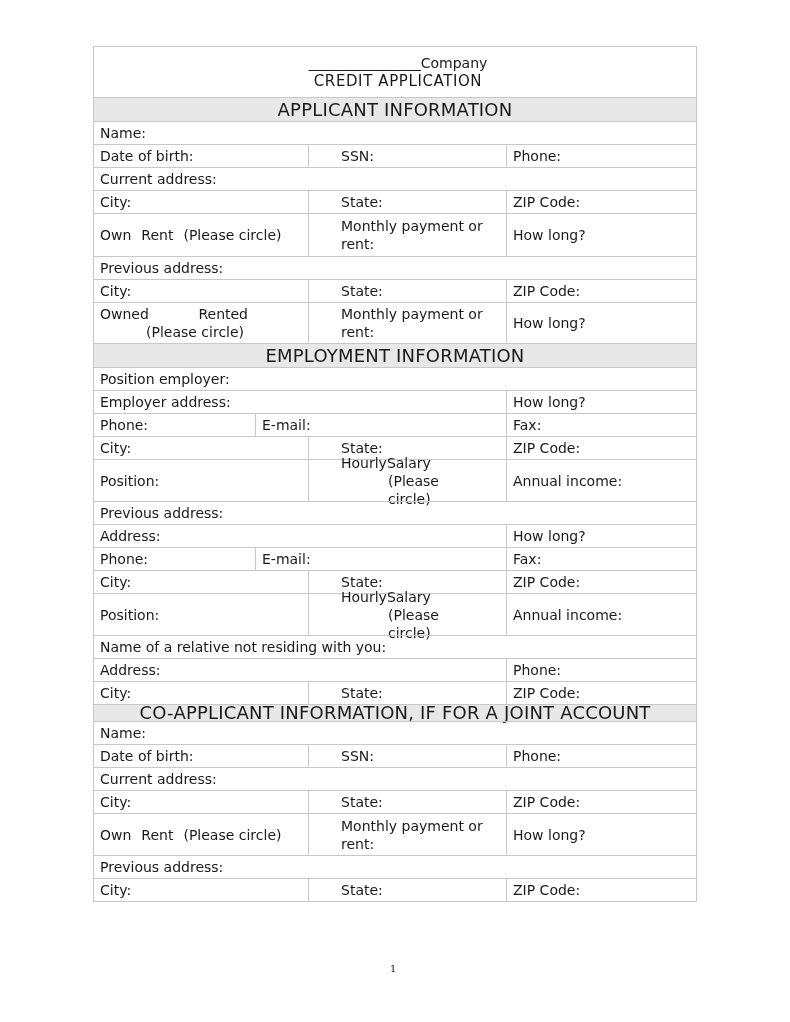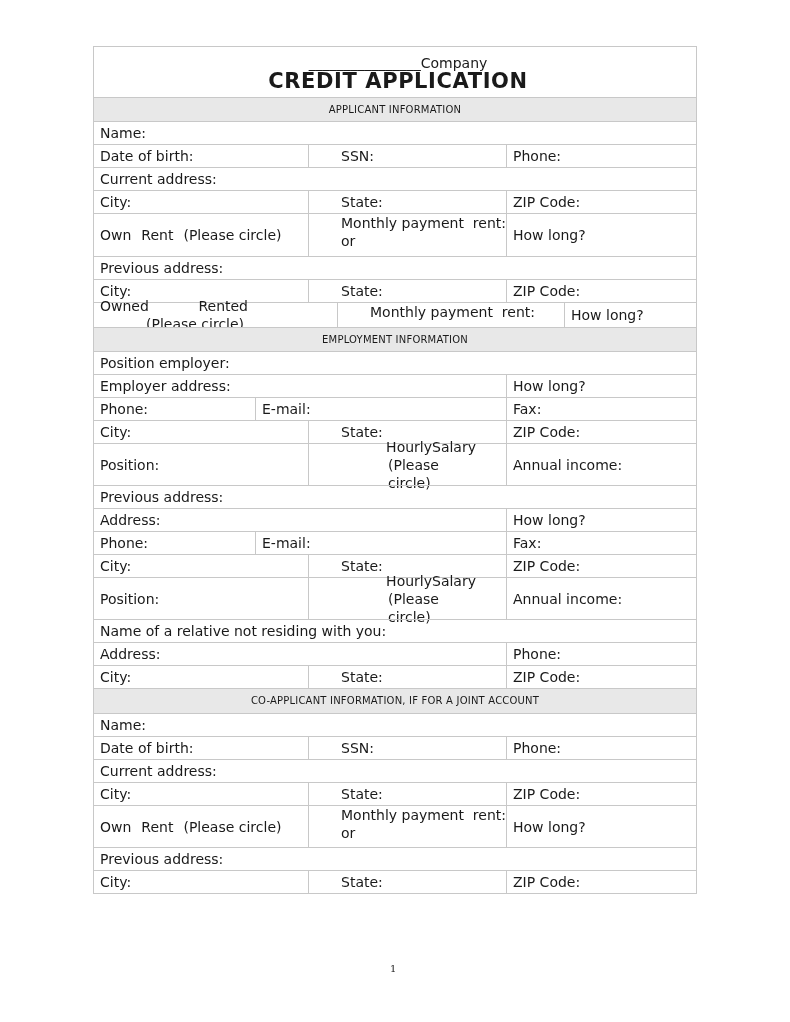--- a/index.html
+++ b/index.html
@@ -6,30 +6,30 @@
   body { width:790px; height:1022px; position:relative; font-family:"DejaVu Sans", sans-serif; color:#1a1a1a; overflow:hidden; }
   #form { position:absolute; left:93px; top:46px; width:604px; border:1px solid #c8c8c8; box-sizing:border-box; }
   .row { position:relative; border-top:1px solid #c8c8c8; box-sizing:border-box; display:flex; }
   .row:first-child { border-top:none; }
   .cell { box-sizing:border-box; padding:0 0 0 6px; font-size:14px; display:flex; align-items:center; border-left:1px solid #c8c8c8; line-height:18px; }
   .cell:first-child { border-left:none; }
   .full { width:100%; }
   .c1 { width:214px; } .c2 { width:198px;padding-left:32px; } .c3 { flex:1; }
   .c12 { width:412px; }
   .cp { width:161px; } .ce { width:251px; }
-  .h23 { height:23px; } .h42 { height:42px; } .h43 { height:43px; } .h41 { height:25px;gap:29px; }
-  .section { background:#e8e8e8; justify-content:center; padding:0; height:23px; font-size:10px; letter-spacing:0.2px; }
+  .h23 { height:23px; } .h42 { height:42px; } .h43 { height:43px; } .h41 { height:41px; }
+  .section { background:#e8e8e8; justify-content:center; padding:0; height:23px; font-size:18px; letter-spacing:0.2px; }
   .title-block { height:50px; display:flex; flex-direction:column; align-items:center; justify-content:center; }
   .company { font-size:14px; line-height:17px; }
-  .app-title { font-size:21px; font-weight:bold; letter-spacing:0.6px; line-height:18px; }
-  .two-line { flex-direction:row; align-items:flex-start; justify-content:center; }
+  .app-title { font-size:15px; font-weight:normal; letter-spacing:0.6px; line-height:18px; }
+  .two-line { flex-direction:column; align-items:flex-start; justify-content:center; }
   .owned-rented { flex-direction:column; align-items:stretch; justify-content:center; padding-right:10px; }
   .owned-rented .top { display:flex; justify-content:space-between; padding-right:50px; }
   .owned-rented .bottom { padding-left:46px; }
-  .hourly { flex-direction:column; align-items:flex-end; justify-content:center; padding-right:30px; }
+  .hourly { flex-direction:column; align-items:flex-start; justify-content:center; padding-right:30px; }
   .hourly .top { display:flex; justify-content:space-between; }
   .hourly .bottom { padding-left:47px; }
   .own-rent span { margin-right:10px; }
   #page-num { position:absolute; left:390px; top:963px; font-size:10px; font-family:"DejaVu Serif", serif; }
 </style>
 </head>
 <body>
 
 <div id="form">
 
@@ -160,21 +160,21 @@
     <div class="cell c12">Address:</div>
     <div class="cell c3">Phone:</div>
   </div>
   <div class="row h23">
     <div class="cell c1">City:</div>
     <div class="cell c2">State:</div>
     <div class="cell c3">ZIP Code:</div>
   </div>
 
   <div class="row">
-    <div class="cell full section" style="height:24px">CO-APPLICANT INFORMATION, IF FOR A JOINT ACCOUNT</div>
+    <div class="cell full section" style="height:16px">CO-APPLICANT INFORMATION, IF FOR A JOINT ACCOUNT</div>
   </div>
   <div class="row h23">
     <div class="cell full">Name:</div>
   </div>
   <div class="row h23">
     <div class="cell c1">Date of birth:</div>
     <div class="cell c2">SSN:</div>
     <div class="cell c3">Phone:</div>
   </div>
   <div class="row h23">

